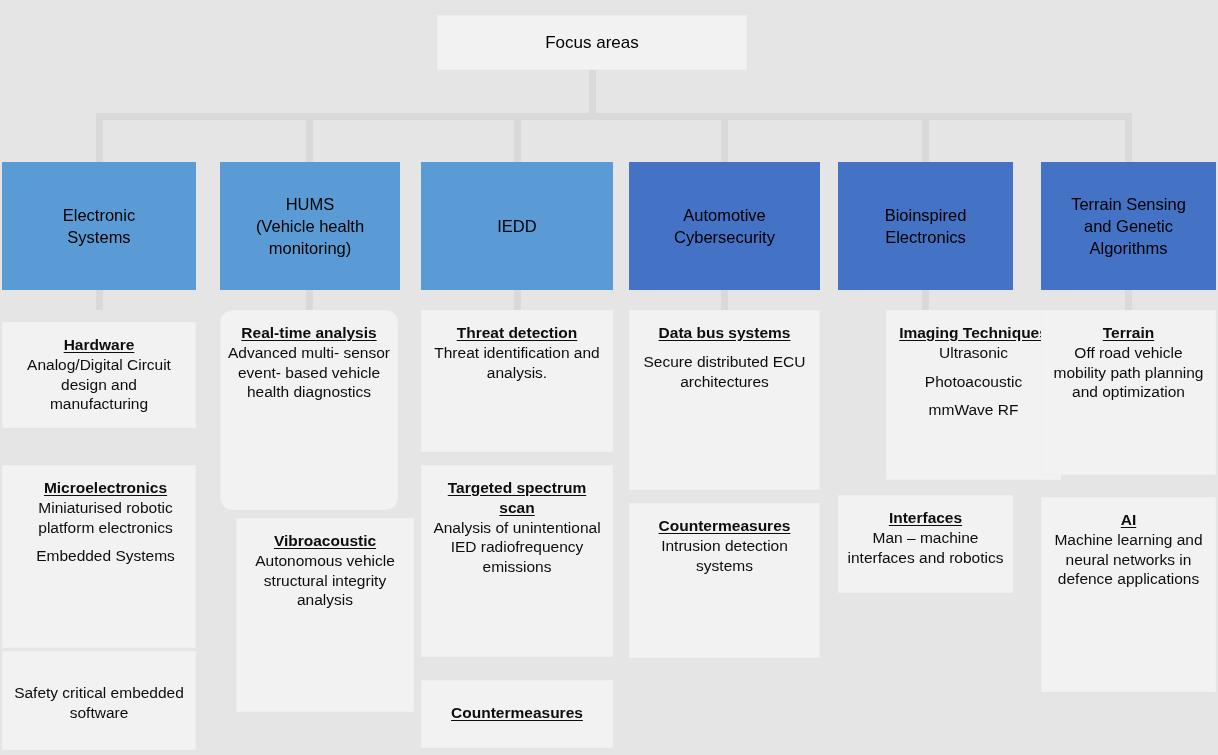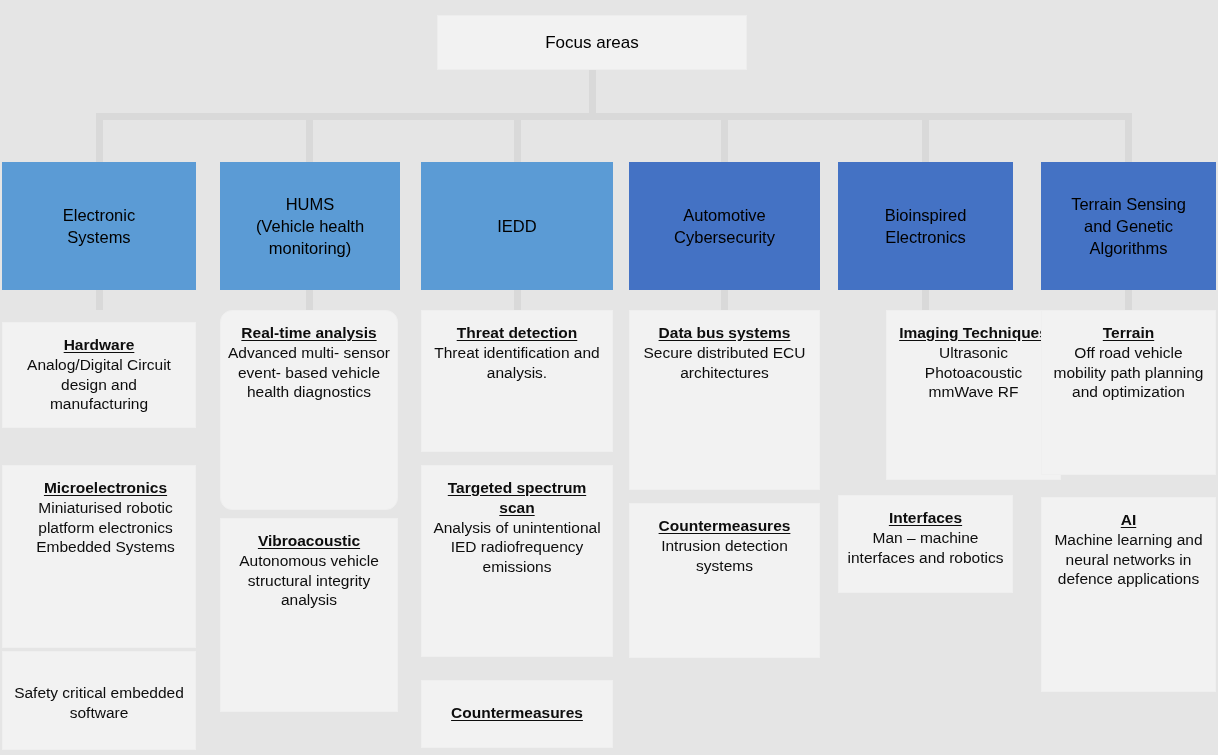--- a/index.html
+++ b/index.html
@@ -85,20 +85,21 @@
     display: block;
     width: 100%;
   }
   .content-box .cb-body {
     display: block;
     width: 100%;
   }
   .content-box .cb-para {
     display: block;
     width: 100%;
+    margin-top: 9px;
   }
   .content-box.no-title {
     justify-content: center;
   }
   .content-box.title-only {
     justify-content: flex-start;
     padding-top: 22px;
   }
 </style>
 </head>
@@ -146,21 +147,21 @@
       </div>
       <div class="header-box" style="left: 220px; width: 180px; background: rgb(91, 155, 213);">
         <span class="hline">HUMS</span>
         <span class="hline">(Vehicle health</span>
         <span class="hline">monitoring)</span>
       </div>
       <div class="content-box" style="left: 220px; top: 310px; width: 178px; height: 200px; border-radius: 12px;">
         <span class="cb-title">Real-time analysis</span>
         <span class="cb-body">Advanced multi- sensor event- based vehicle health diagnostics</span>
       </div>
-      <div class="content-box" style="left: 220px; top: 518px; width: 178px; height: 194px;">
+      <div class="content-box" style="left: 236px; top: 518px; width: 178px; height: 194px;">
         <span class="cb-title">Vibroacoustic</span>
         <span class="cb-body">Autonomous vehicle structural integrity analysis</span>
       </div>
       <div class="header-box" style="left: 421px; width: 192px; background: rgb(91, 155, 213);">
         <span class="hline">IEDD</span>
       </div>
       <div class="content-box" style="left: 421px; top: 310px; width: 192px; height: 142px;">
         <span class="cb-title">Threat detection</span>
         <span class="cb-body">Threat identification and analysis.</span>
       </div>

